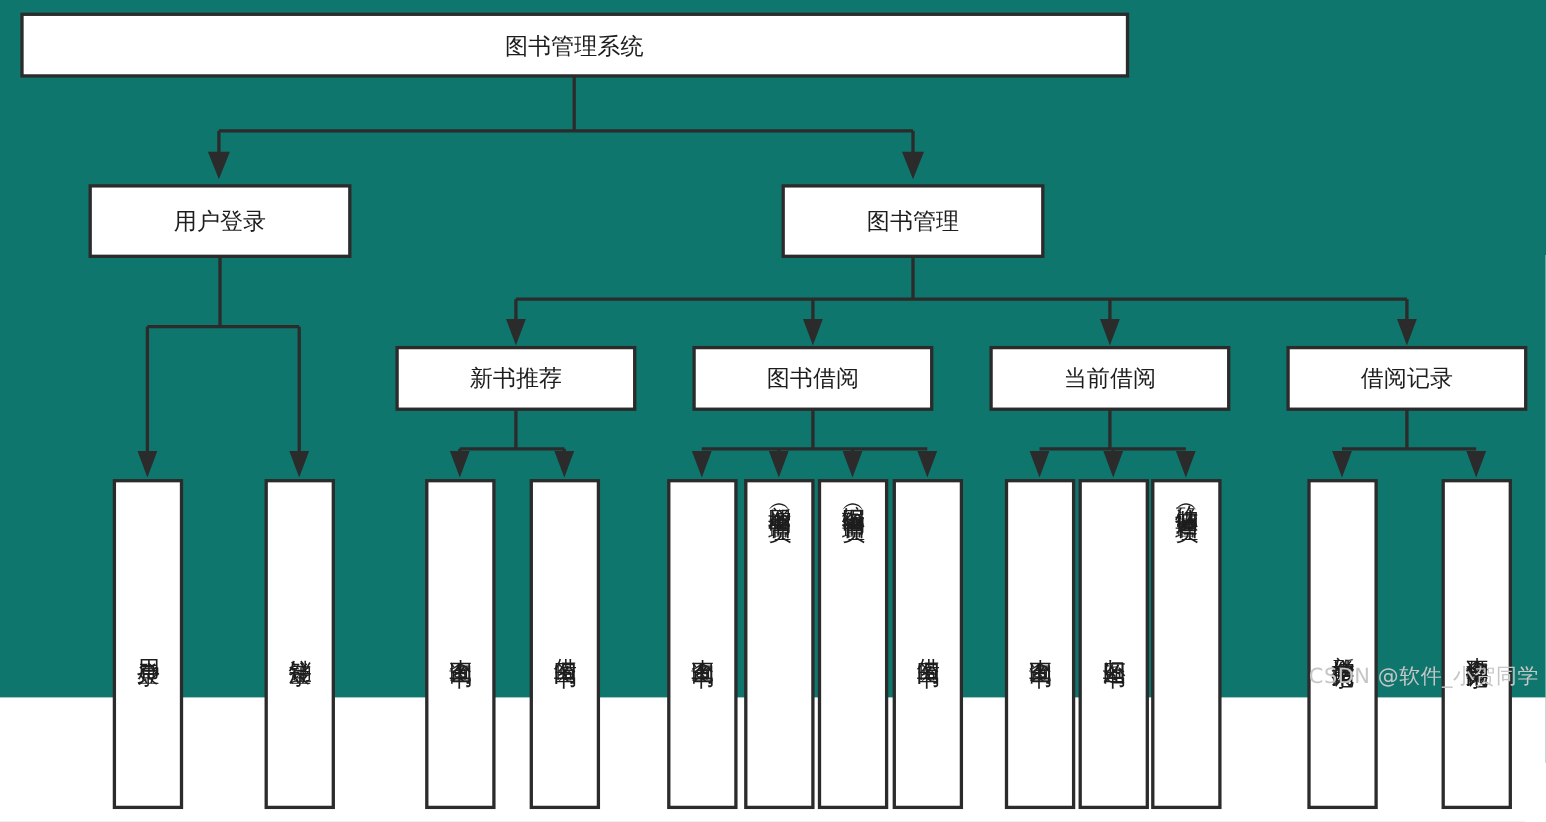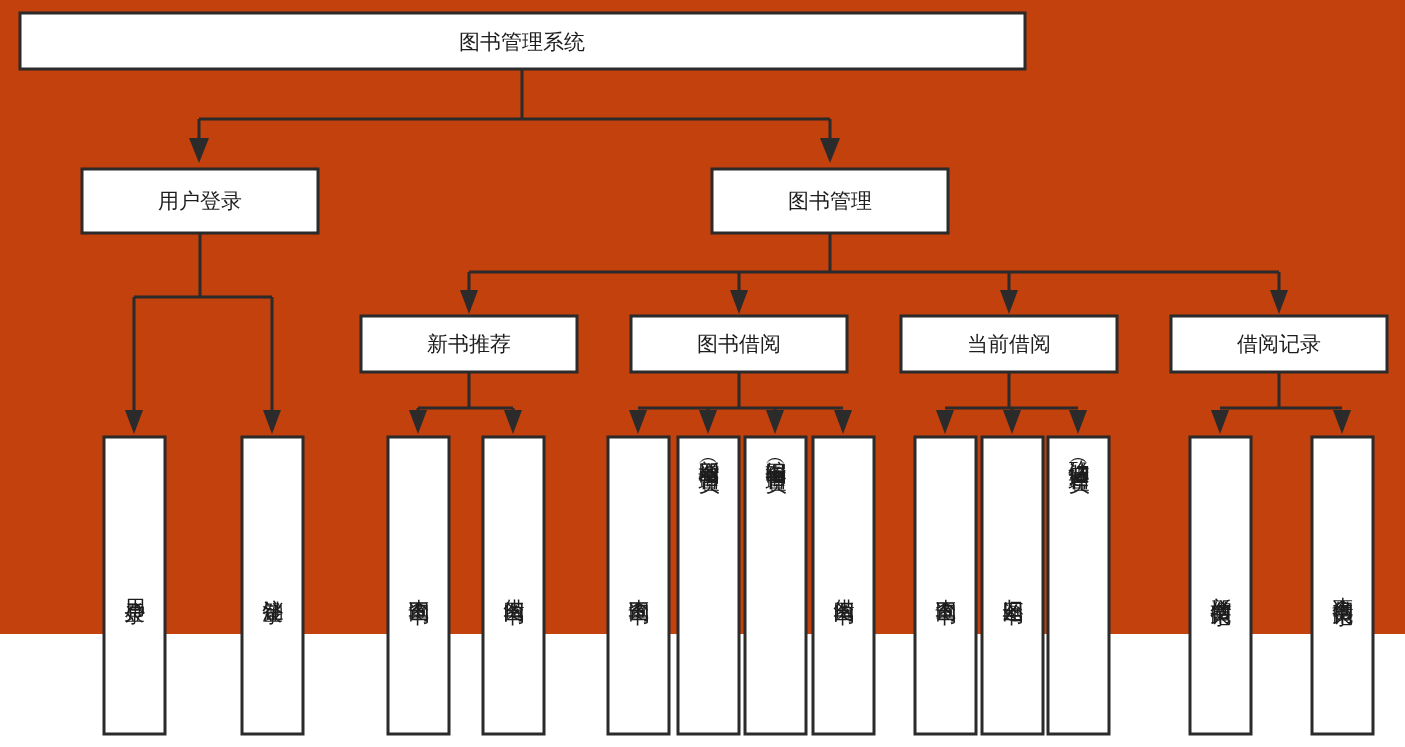--- a/index.html
+++ b/index.html
@@ -11,21 +11,21 @@
   body {
     width: 1405px;
     height: 747px;
     font-family: "DejaVu Sans", "Liberation Sans", sans-serif;
     overflow: hidden;
   }
   #diagram-root {
     position: relative;
     width: 1405px;
     height: 634px;
-    background: #c2410c;
+    background: #0f766e;
   }
   svg#diagram-svg {
     position: absolute;
     top: 0;
     left: 0;
     width: 1405px;
     height: 747px;
   }
   .node-rect {
     fill: #ffffff;
@@ -236,13 +236,14 @@
     <span class="vtext">确认归还（管理员）</span>
   </div>
 
   <div class="vnode center-text" style="left:1190px; top:437px; width:61px; height:297px;">
     <span class="vtext">新增借阅记录</span>
   </div>
   <div class="vnode center-text" style="left:1312px; top:437px; width:61px; height:297px;">
     <span class="vtext">查询借阅记录</span>
   </div>
 
+  <div class="watermark">CSDN @软件_小贺同学</div>
 </div>
 
 </body></html>

